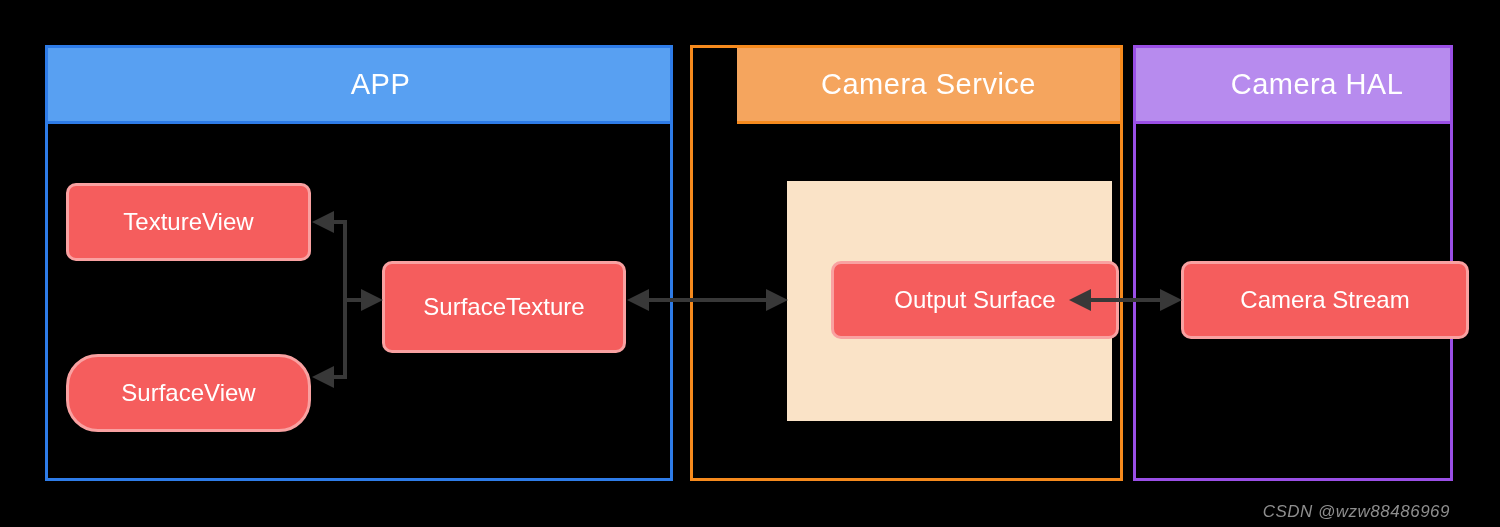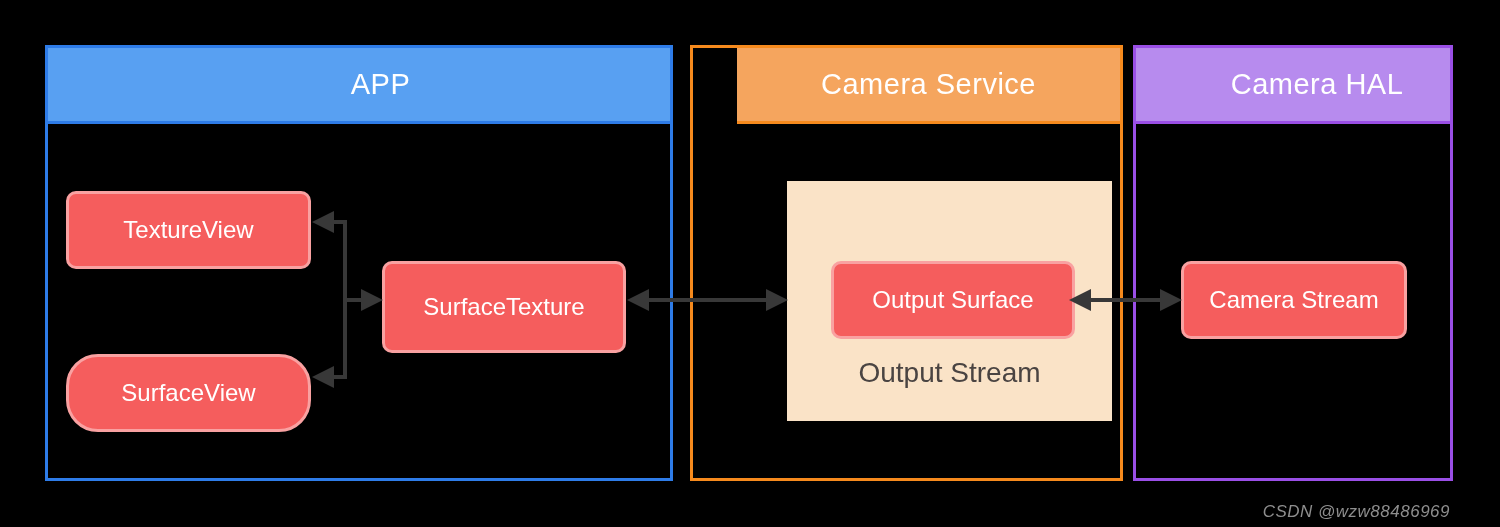--- a/index.html
+++ b/index.html
@@ -52,25 +52,25 @@
     background: var(--node-fill, #F55D5D);
     border: 3px solid var(--node-border, #F9A1A1);
     border-radius: 10px;
     display: flex;
     align-items: center;
     justify-content: center;
     font-size: 24px;
     color: var(--node-text, #fff);
     white-space: nowrap;
   }
-  .n-textureview    { left: 18px;  top: 59px;  width: 245px; height: 78px; margin-top: 8px; }
+  .n-textureview    { left: 18px;  top: 59px;  width: 245px; height: 78px; }
   .n-surfaceview    { left: 18px;  top: 230px; width: 245px; height: 78px; border-radius: 32px; }
   .n-surfacetexture { left: 334px; top: 137px; width: 244px; height: 92px; }
-  .n-outputsurface  { left: 44px;  top: 80px;  width: 244px; height: 78px; }
-  .n-camerastream   { left: 45px;  top: 137px; width: 226px; height: 78px; }
+  .n-outputsurface  { left: 44px;  top: 80px;  width: 288px; height: 78px; }
+  .n-camerastream   { left: 45px;  top: 137px; width: 288px; height: 78px; }
 
   
   .group {
     position: absolute;
     left: 50px;
     top: 57px;
     width: 325px;
     height: 240px;
     background: var(--group-fill, #FAE3C7);
   }
@@ -138,21 +138,20 @@
 
   <section class="container service">
     <header class="hdr">
       <span>Camera Service</span>
     </header>
     <div class="bdy">
       <div class="group">
         <div class="node n-outputsurface">
           <span>Output Surface</span>
         </div>
-        <div class="group-label">Output Stream</div>
       </div>
     </div>
   </section>
 
   <section class="container hal">
     <header class="hdr">
       <span>Camera HAL</span>
     </header>
     <div class="bdy">
       <div class="node n-camerastream">

